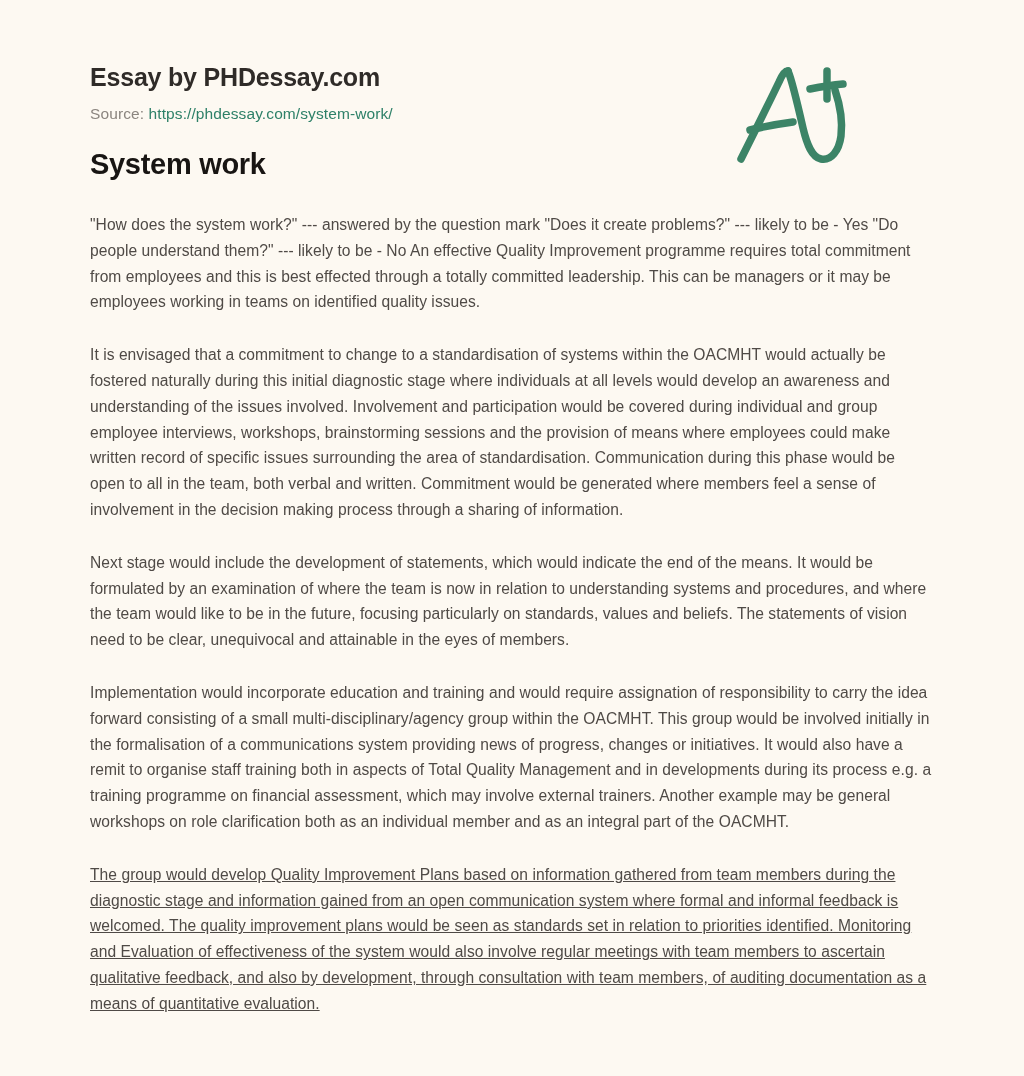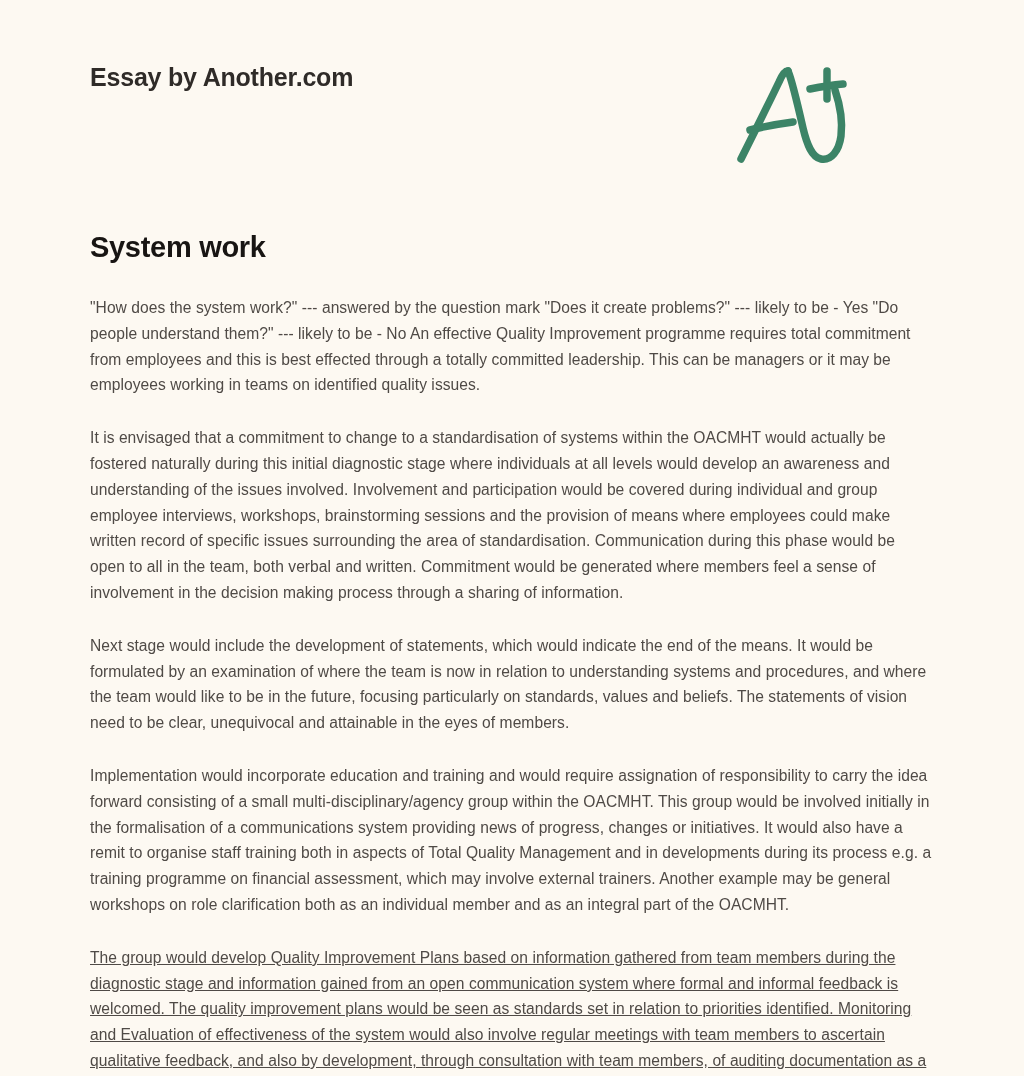--- a/index.html
+++ b/index.html
@@ -53,21 +53,21 @@
     position: absolute;
     top: 58px;
     right: 82px;
     width: 120px;
     height: 110px;
   }
   .logo svg { display: block; width: 120px; height: 110px; }
 
   
   .doc-title {
-    margin-top: 119px;
+    margin-top: 36px;
     font-size: 29px;
     font-weight: bold;
     color: #181513;
     letter-spacing: -0.3px;
   }
 
   
   .article {
     margin-top: 31px;
   }
@@ -80,21 +80,25 @@
     max-width: 848px;
   }
   .article p:last-child { margin-bottom: 0; text-decoration: underline; }
 </style>
 </head>
 <body>
 
 <div class="page">
 
   <div class="header">
-    <div class="brand-line">Essay by Another.com</div>
+    <div class="brand-line">Essay by PHDessay.com</div>
+    <div class="source-line">
+      <span>Source:</span>
+      <span class="source-link">https://phdessay.com/system-work/</span>
+    </div>
 
     <div class="logo">
       <svg viewBox="0 0 120 110" xmlns="http://www.w3.org/2000/svg" aria-hidden="true">
         <g fill="none" stroke="#3C8467" stroke-width="7.5" stroke-linecap="round" stroke-linejoin="round">
 
           <path d="M9 101 C 20 79, 36 47, 47 24 C 50 17, 53 12, 56 13"></path>
 
           <path d="M56 13 C 60 22, 66 48, 71 70 C 75 87, 80 99, 89 101 C 99 103, 107 93, 109 78 C 111 62, 107 44, 103 32"></path>
 
           <path d="M18 72 C 30 69, 46 66, 61 64"></path>

